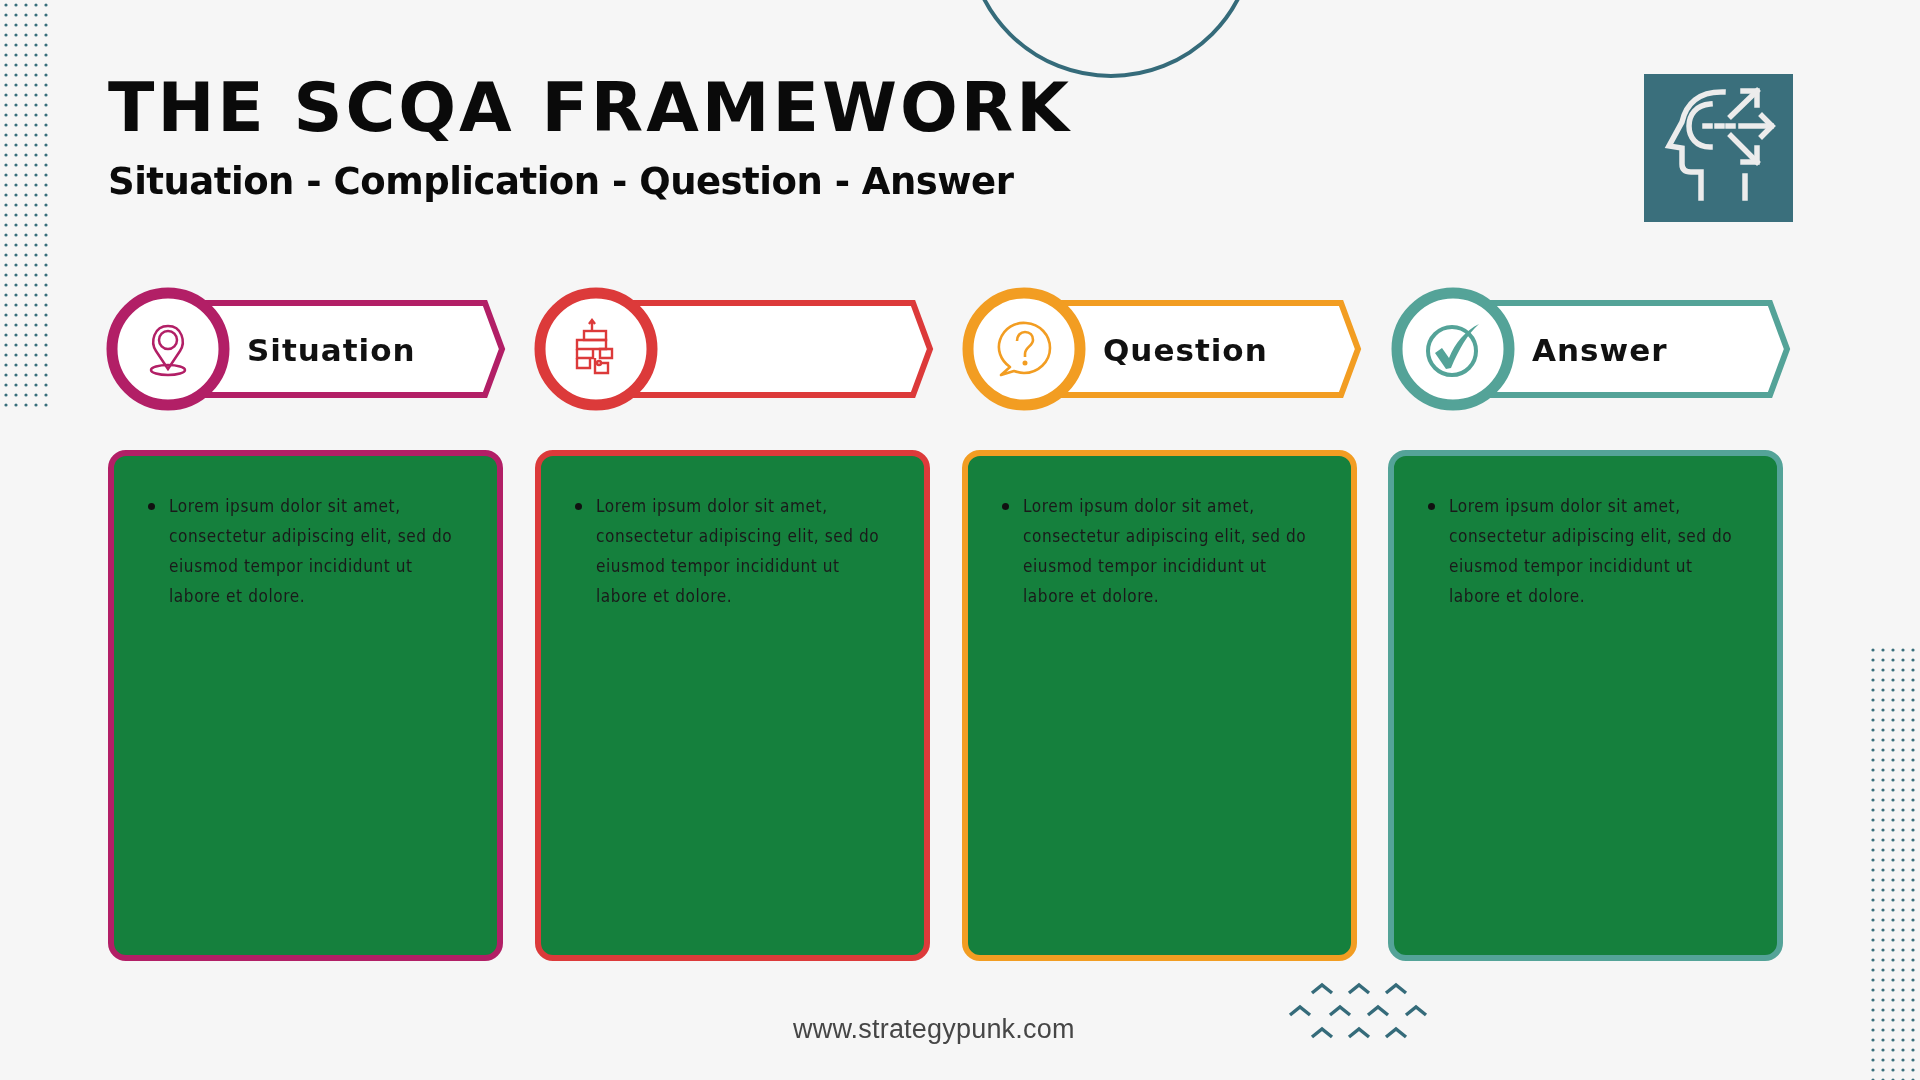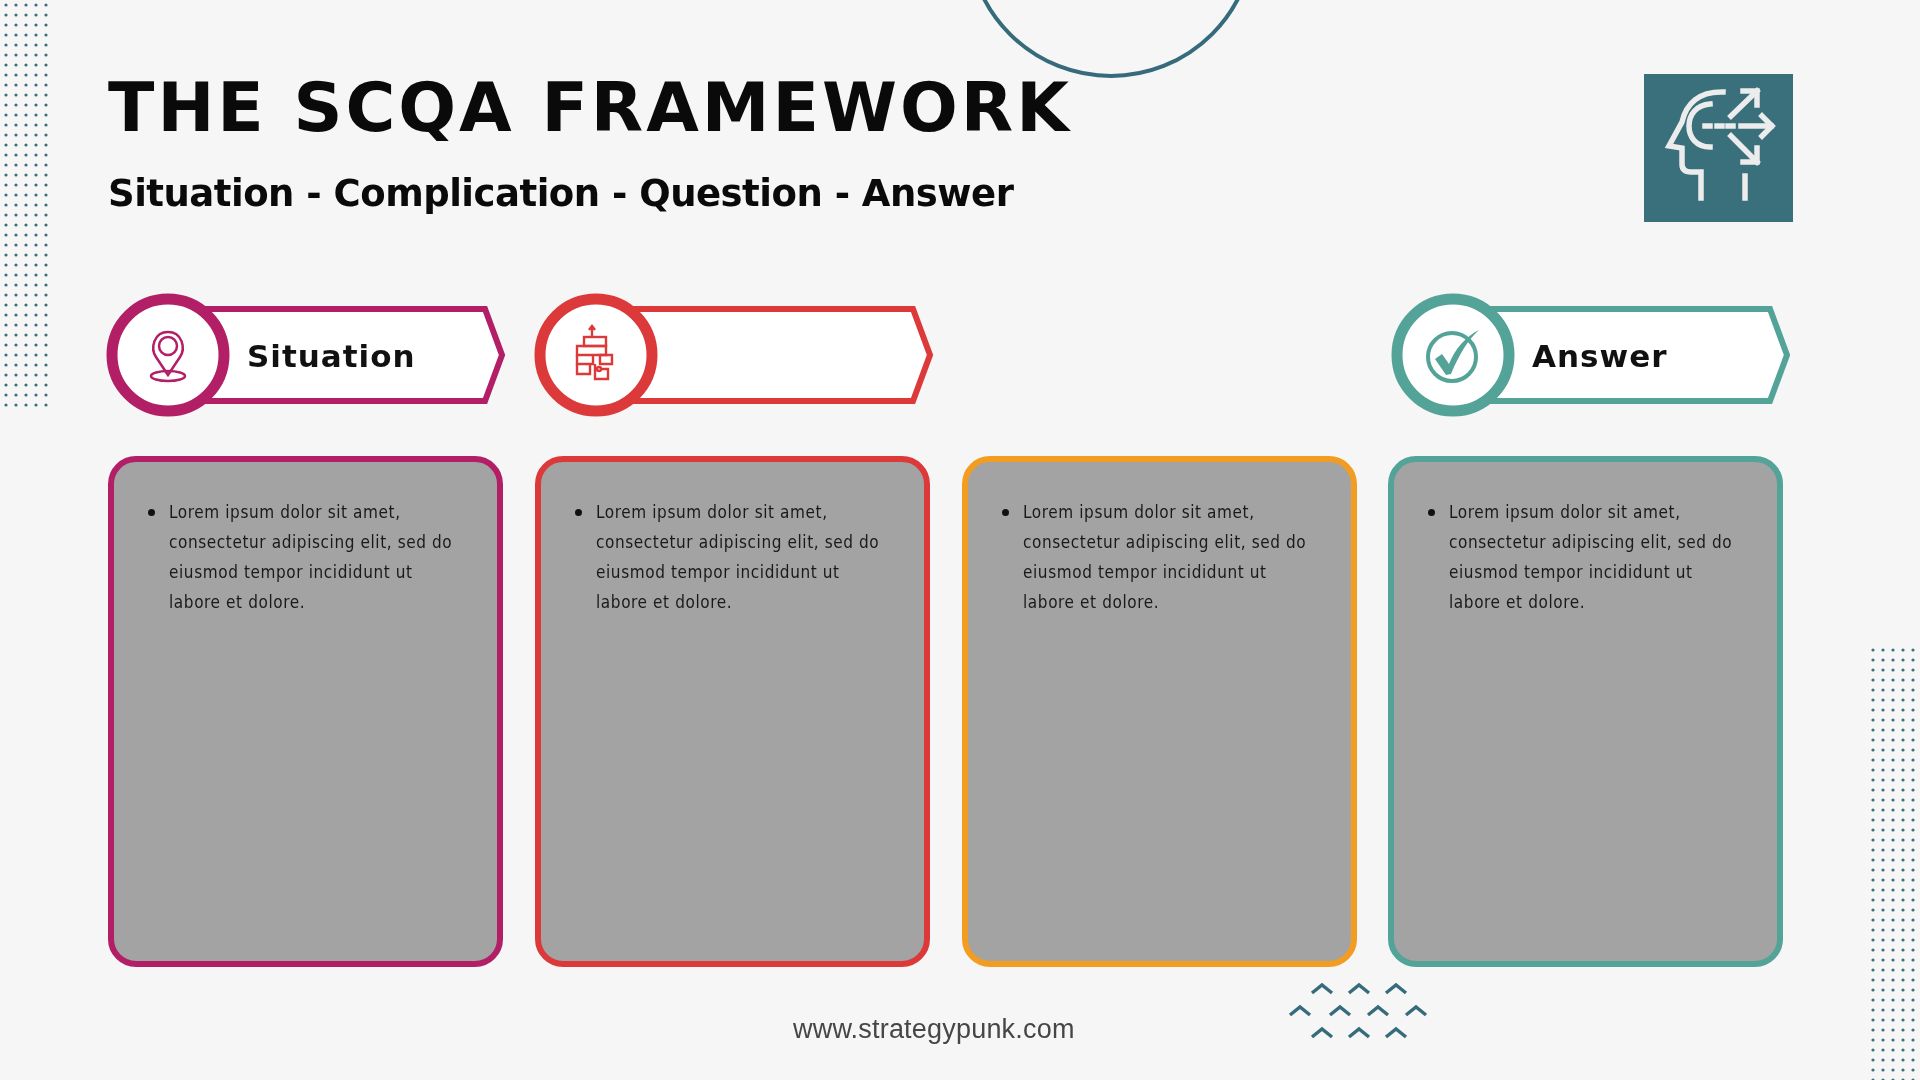--- a/index.html
+++ b/index.html
@@ -7,37 +7,37 @@
     width: 1920px; height: 1080px; position: relative; overflow: hidden;
     background: #f6f6f6;
     font-family: "DejaVu Sans", "Liberation Sans", sans-serif;
   }
   .dots { position: absolute; }
   .deco-arc { position: absolute; left: 966px; top: -212px; width: 290px; height: 290px;
     border: 4px solid #356b7a; border-radius: 50%; box-sizing: border-box; }
   .title { position: absolute; left: 108px; top: 66px; margin: 0;
     font-family: "DejaVu Sans", sans-serif; font-weight: bold; font-size: 68px;
     letter-spacing: 3px; color: #0a0a0a; line-height: 84px; white-space: nowrap; text-align: center; }
-  .subtitle { position: absolute; left: 108px; top: 168px; margin: 0;
+  .subtitle { position: absolute; left: 108px; top: 156px; margin: 0;
     font-family: "DejaVu Sans", sans-serif; font-weight: bold; font-size: 37px;
     color: #0a0a0a; line-height: 52px; white-space: nowrap; letter-spacing: -0.5px; }
   .logo-box { position: absolute; left: 1644px; top: 74px; width: 149px; height: 148px;
     background: #3a6f7c; }
   .logo-box svg { width: 149px; height: 148px; display: block; }
 
-  .col { position: absolute; top: 10px; width: 420px; height: 837px; }
+  .col { position: absolute; top: 4px; width: 420px; height: 837px; }
   .banner { position: absolute; top: 282px; left: 0; width: 420px; height: 128px; }
   .banner svg.shape { position: absolute; left: 0; top: 0; }
   .banner .label { position: absolute; left: 140px; top: 44px; font-size: 31px;
     font-weight: bold; color: #111; letter-spacing: 1px; line-height: 40px;
     font-family: "DejaVu Sans", sans-serif; white-space: nowrap; }
   .banner .icon { position: absolute; left: 27px; top: 27px; width: 72px; height: 72px; }
 
   .card { position: absolute; top: 446px; left: 3px; width: 395px; height: 511px;
-    box-sizing: border-box; border: 6px solid; border-radius: 28px; background: #a3a3a3; }
+    box-sizing: border-box; border: 6px solid; border-radius: 18px; background: #15803d; }
   .card ul { margin: 0; padding: 0; position: absolute; left: 55px; top: 35px; width: 300px;
     list-style: none; }
   .card li { position: relative; font-family: "DejaVu Sans Condensed", "DejaVu Sans", sans-serif;
     font-size: 17px; line-height: 30px; color: #1a1a1a; letter-spacing: 0.6px; }
   .card li::before { content: ""; position: absolute; left: -21px; top: 12px; width: 7px; height: 7px;
     border-radius: 50%; background: #111; }
 
   .footer-url { position: absolute; left: 793px; top: 1012px; font-size: 27px; font-weight: normal;
     color: #464646; letter-spacing: 0.2px; font-family: "Liberation Sans", sans-serif; line-height: 34px; }
   .chevrons { position: absolute; left: 1284px; top: 976px; }
@@ -123,20 +123,32 @@
     </svg>
   </div>
   <div class="card" style="border-color:#dc3a3a;left:2px">
     <ul>
       <li>Lorem ipsum dolor sit amet, consectetur adipiscing elit, sed do eiusmod tempor incididunt ut labore et dolore.</li>
     </ul>
   </div>
 </div>
 
 <div class="col" style="left:961px">
+  <div class="banner">
+    <svg class="shape" width="420" height="128" viewBox="0 0 420 128">
+      <polygon points="90,17 380,17 397,63 380,109 90,109" fill="#fff" stroke="#f29d22" stroke-width="6"></polygon>
+      <circle cx="63" cy="63" r="56" fill="#fff" stroke="#f29d22" stroke-width="11"></circle>
+    </svg>
+    <svg class="icon" viewBox="0 0 72 72" fill="none" stroke="#f29d22" stroke-width="2.6" stroke-linejoin="round">
+      <path d="M22 54 C12 47 9 36 12 27 C16 15 27 9 38 10 C52 11 62 22 62 35 C62 49 50 60 36 60 C32 60 29 59 26 58 L13 62 Z"></path>
+      <path d="M29 28 C29 22 33 19 37 19 C42 19 45 22 45 27 C45 33 37 34 37 41 V44"></path>
+      <circle cx="37" cy="50" r="1.2" fill="#f29d22"></circle>
+    </svg>
+    <span class="label" style="left:142px">Question</span>
+  </div>
   <div class="card" style="border-color:#f29d22;left:1px">
     <ul>
       <li>Lorem ipsum dolor sit amet, consectetur adipiscing elit, sed do eiusmod tempor incididunt ut labore et dolore.</li>
     </ul>
   </div>
 </div>
 
 <div class="col" style="left:1390px">
   <div class="banner">
     <svg class="shape" width="420" height="128" viewBox="0 0 420 128">

